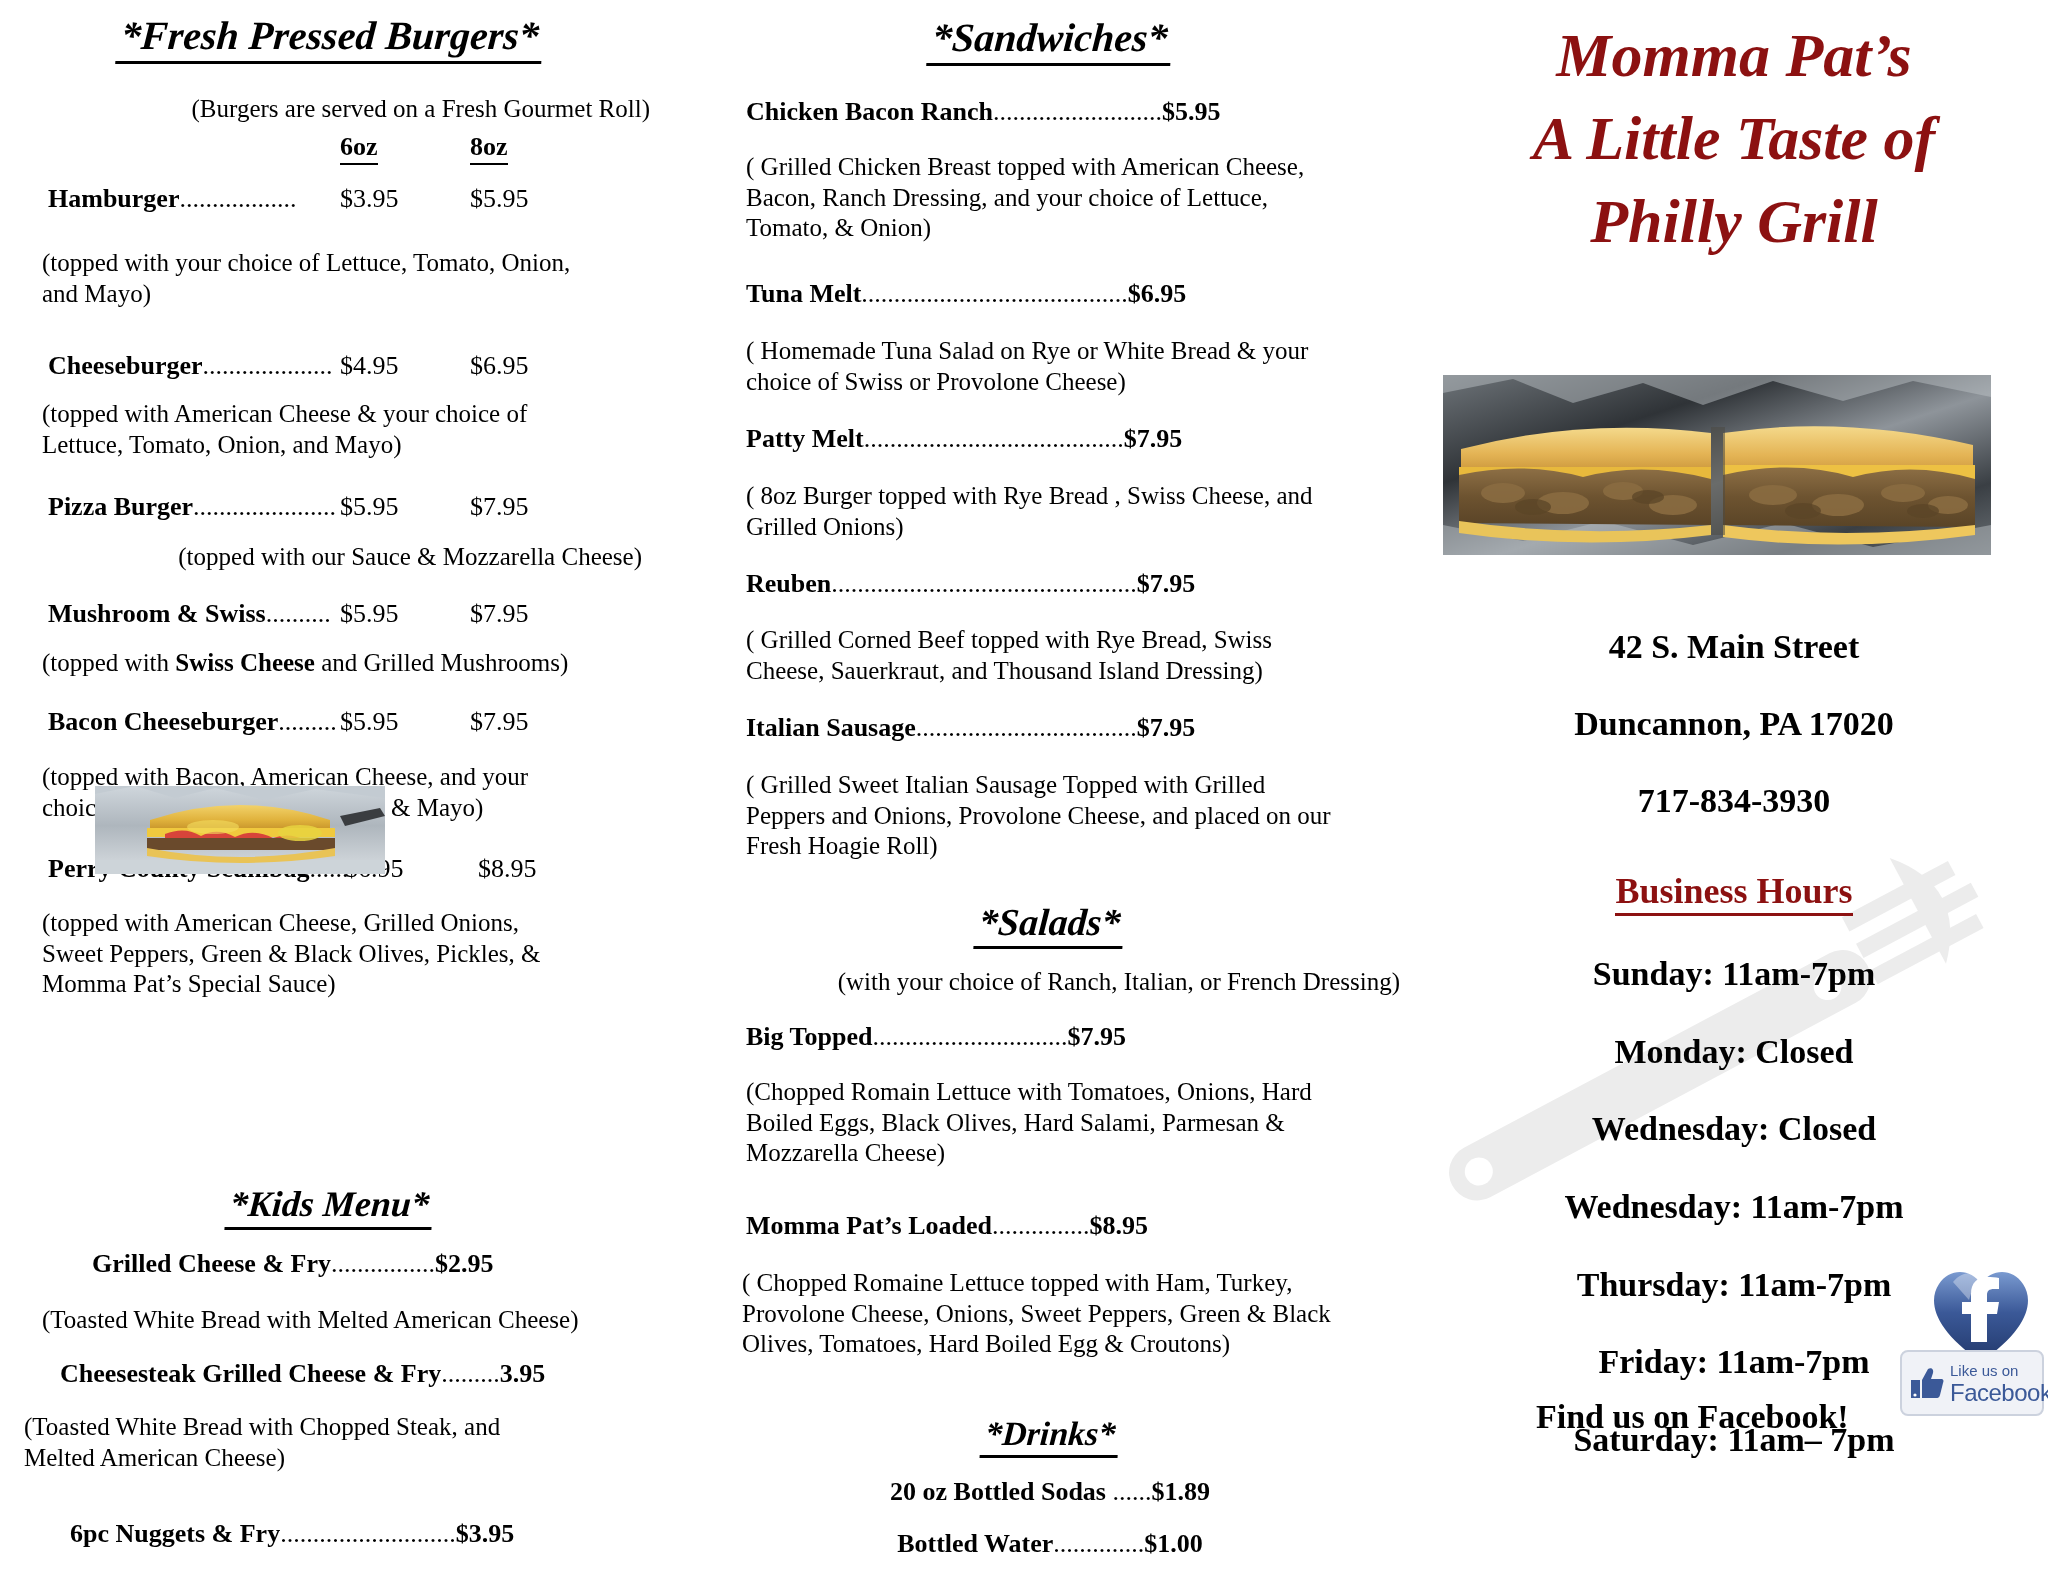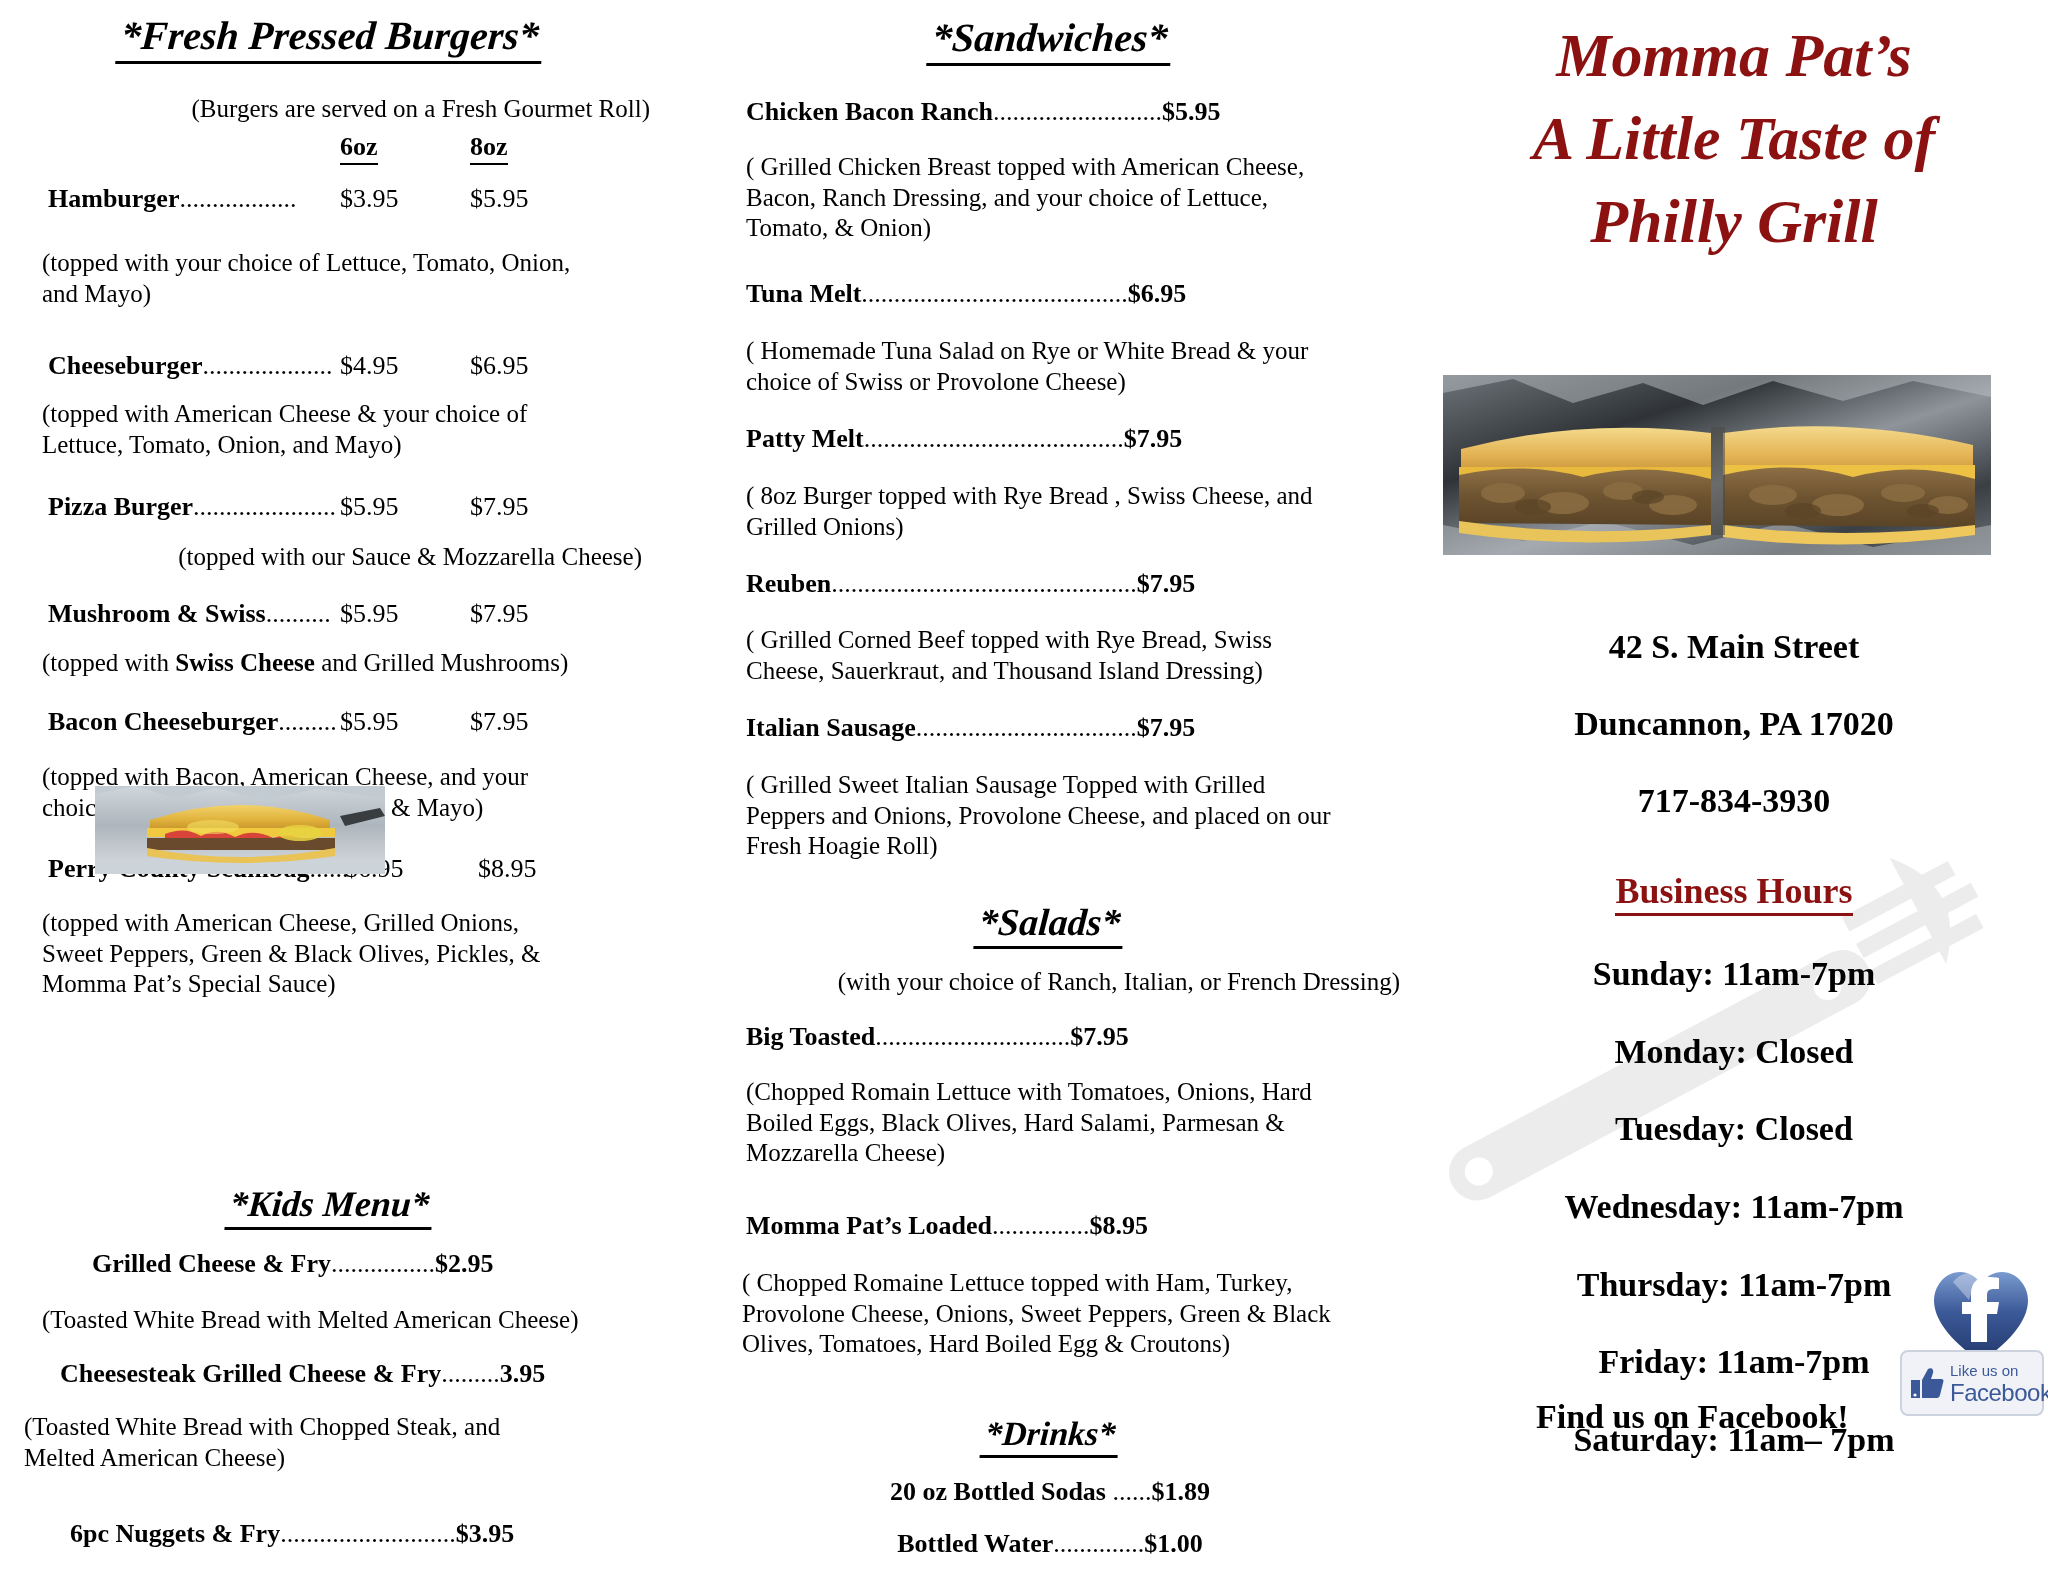--- a/index.html
+++ b/index.html
@@ -247,21 +247,21 @@
   </div>
   <div class="desc" style="position:absolute;left:46px;top:770px;width:600px;">( Grilled Sweet Italian Sausage  Topped with Grilled Peppers and Onions, Provolone Cheese, and placed on our Fresh Hoagie Roll)</div>
 
   <div class="section-head" style="position:absolute;left:0;top:900px;width:700px;font-size:38px;">
     <span>*Salads*</span>
   </div>
 
   <div class="note" style="position:absolute;left:0;top:968px;width:700px;">(with your choice of Ranch, Italian, or French Dressing)</div>
 
   <div class="item" style="position:absolute;left:46px;top:1023px;">
-    <span class="nm">Big Toasted</span><span class="dots">..............................</span><span class="pr">$7.95</span>
+    <span class="nm">Big Topped</span><span class="dots">..............................</span><span class="pr">$7.95</span>
   </div>
   <div class="desc" style="position:absolute;left:46px;top:1077px;width:620px;">(Chopped Romain Lettuce with Tomatoes, Onions, Hard Boiled Eggs, Black Olives, Hard Salami, Parmesan &amp; Mozzarella Cheese)</div>
 
   <div class="item" style="position:absolute;left:46px;top:1212px;">
     <span class="nm">Momma Pat’s Loaded</span><span class="dots">...............</span><span class="pr">$8.95</span>
   </div>
   <div class="desc" style="position:absolute;left:42px;top:1268px;width:620px;">( Chopped  Romaine Lettuce topped with Ham, Turkey, Provolone Cheese, Onions, Sweet Peppers, Green &amp; Black Olives, Tomatoes, Hard Boiled Egg &amp; Croutons)</div>
 
   <div class="section-head" style="position:absolute;left:0;top:1415px;width:700px;font-size:34px;">
     <span>*Drinks*</span>
@@ -286,21 +286,21 @@
   <div class="addr" style="position:absolute;left:0;top:630px;width:628px;">42 S. Main Street</div>
   <div class="addr" style="position:absolute;left:0;top:707px;width:628px;">Duncannon, PA 17020</div>
   <div class="addr" style="position:absolute;left:0;top:784px;width:628px;">717-834-3930</div>
 
   <div class="hours-title" style="position:absolute;left:0;top:870px;width:628px;">
     <span>Business Hours</span>
   </div>
 
   <div class="hour" style="position:absolute;left:0;top:957px;width:628px;">Sunday: 11am-7pm</div>
   <div class="hour" style="position:absolute;left:0;top:1035px;width:628px;">Monday: Closed</div>
-  <div class="hour" style="position:absolute;left:0;top:1112px;width:628px;">Tuesday: Closed</div>
+  <div class="hour" style="position:absolute;left:0;top:1112px;width:628px;">Wednesday: Closed</div>
   <div class="hour" style="position:absolute;left:0;top:1190px;width:628px;">Wednesday: 11am-7pm</div>
   <div class="hour" style="position:absolute;left:0;top:1268px;width:628px;">Thursday: 11am-7pm</div>
   <div class="hour" style="position:absolute;left:0;top:1345px;width:628px;">Friday: 11am-7pm</div>
   <div class="hour" style="position:absolute;left:0;top:1423px;width:628px;">Saturday: 11am– 7pm</div>
 </div>
 
 <div class="photo" id="steak-photo">
   <svg width="548" height="180" viewBox="0 0 548 180" preserveAspectRatio="none">
     <defs>
       <linearGradient id="foil2" x1="0" y1="0" x2="1" y2="1">

